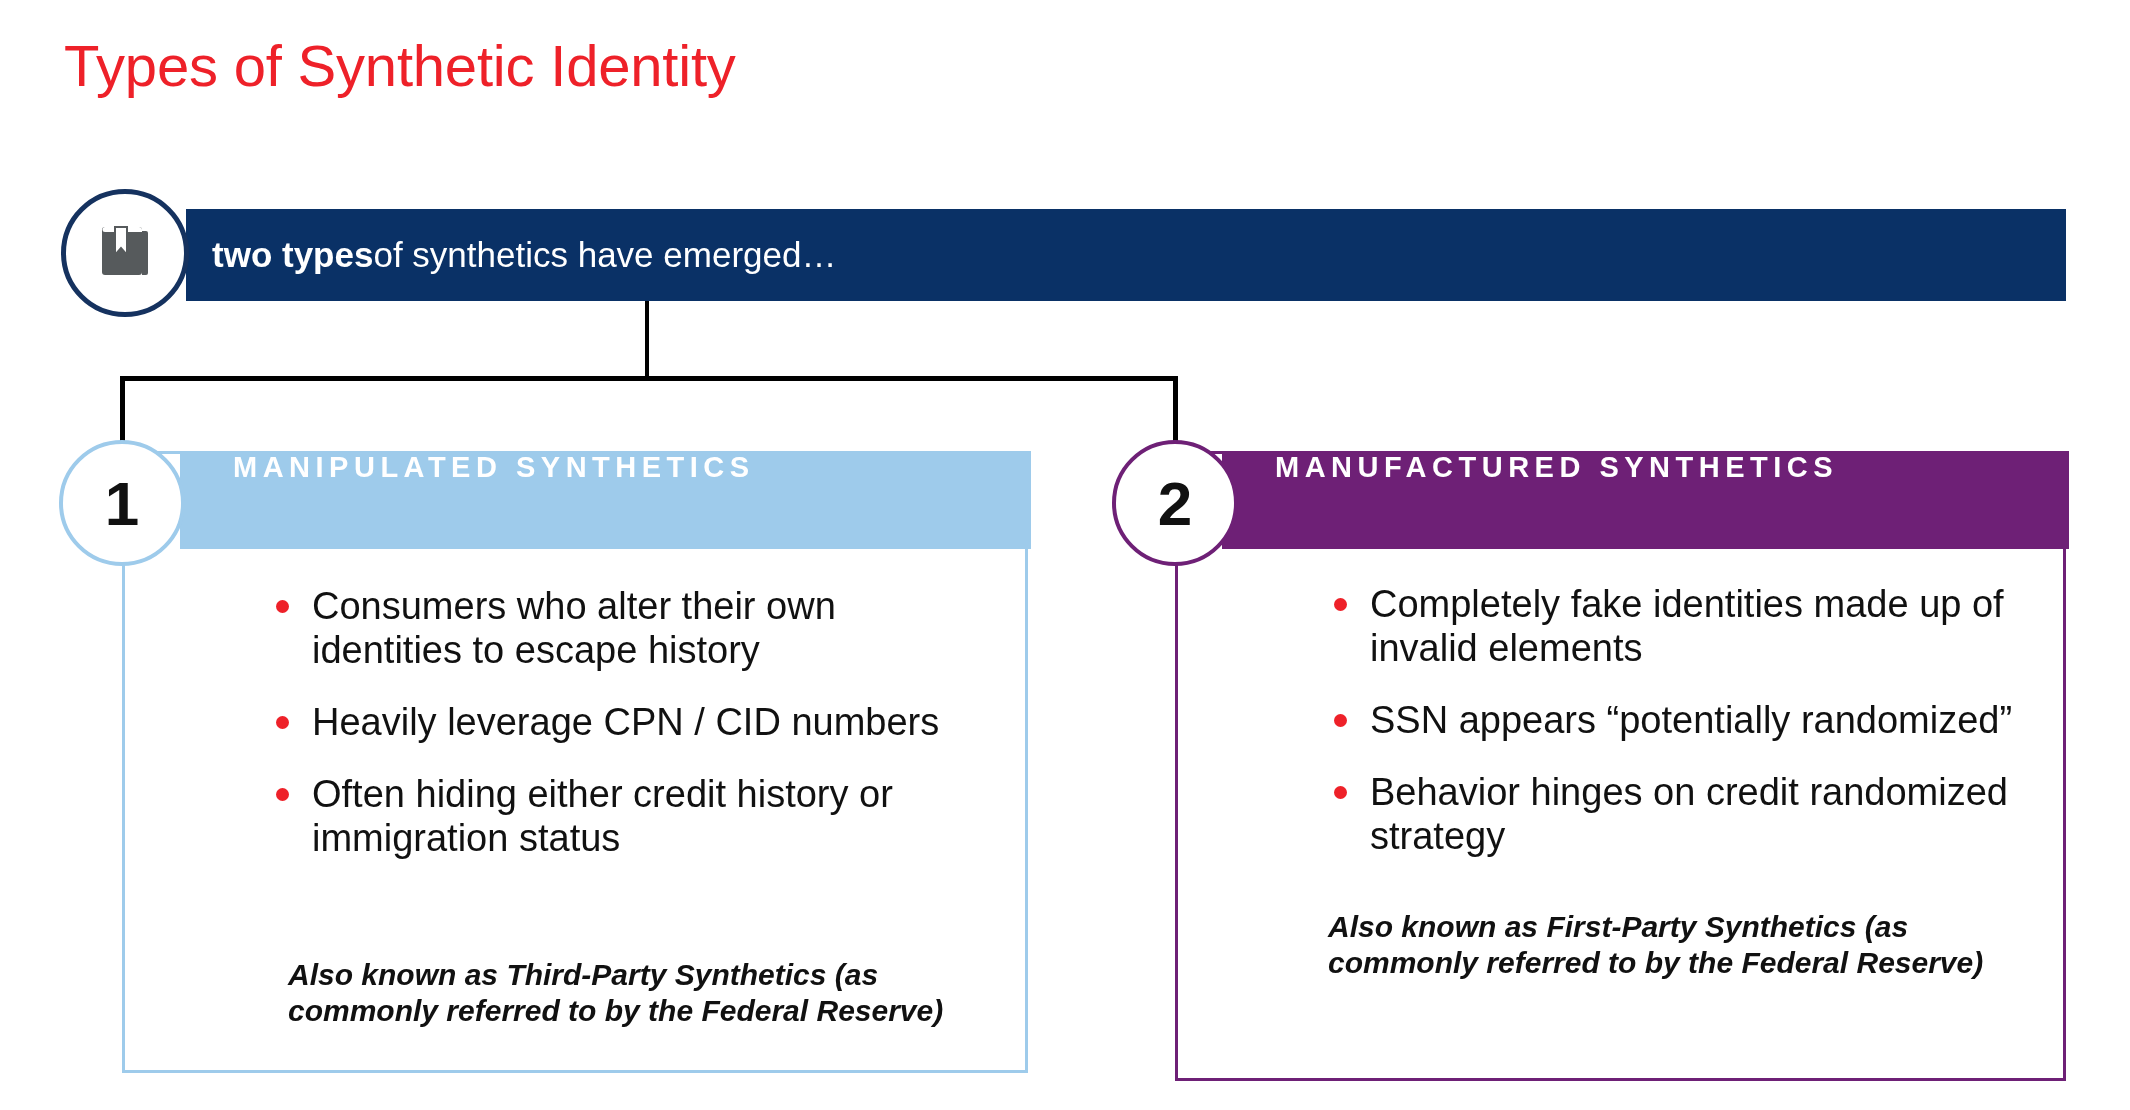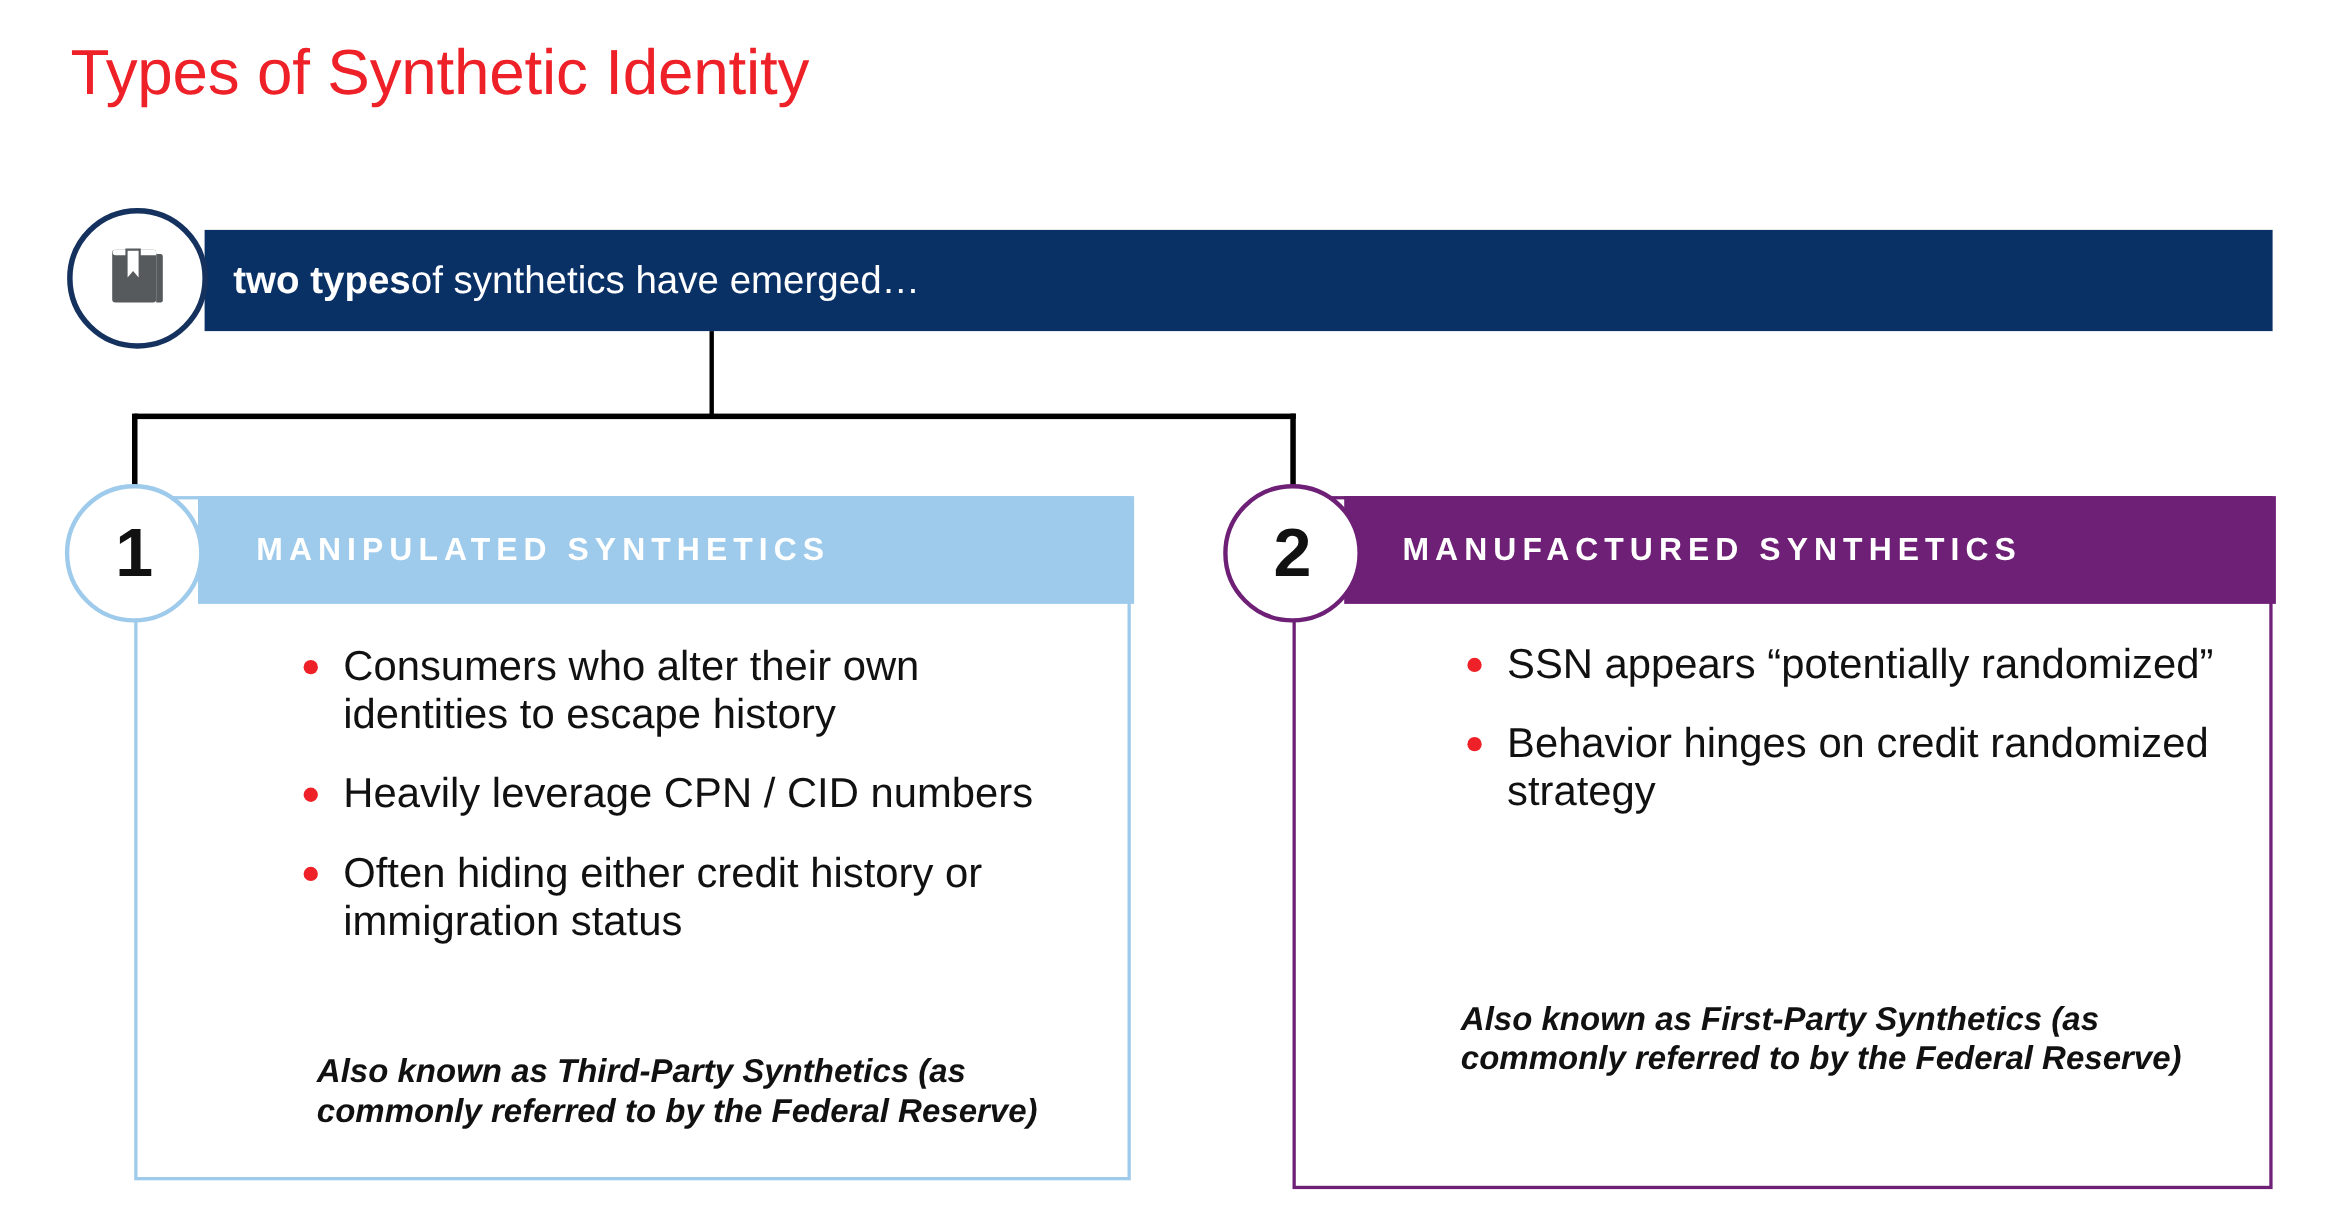--- a/index.html
+++ b/index.html
@@ -100,21 +100,21 @@
     width: 891px;
     height: 630px;
     border: 3px solid #6e2076;
   }
 
   .card-header {
     position: absolute;
     top: -3px;
     height: 98px;
     display: flex;
-    align-items: center;
+    align-items: flex-start;
   }
   .card-left .card-header  { left: 55px; width: 851px; background: #9ecbeb; }
   .card-right .card-header { left: 44px; width: 847px; background: #6e2076; }
 
   .card-header-label {
     color: #ffffff;
     font-size: 29px;
     font-weight: 700;
     letter-spacing: 5.5px;
     margin-left: 53px;
@@ -226,20 +226,21 @@
 
     <div class="footnote footnote-left">Also known as Third-Party Synthetics (as commonly referred to by the Federal Reserve)</div>
   </div>
 
   <div class="card card-right">
     <div class="card-header">
       <span class="card-header-label">MANUFACTURED SYNTHETICS</span>
     </div>
 
     <ul class="bullets bullets-right">
+      <li class="bullet-item">Completely fake identities made up of invalid elements</li>
       <li class="bullet-item">SSN appears “potentially randomized”</li>
       <li class="bullet-item">Behavior hinges on credit randomized strategy</li>
     </ul>
 
     <div class="footnote footnote-right">Also known as First-Party Synthetics (as commonly referred to by the Federal Reserve)</div>
   </div>
 
   <div class="num-badge num-badge-1">1</div>
   <div class="num-badge num-badge-2">2</div>
 

